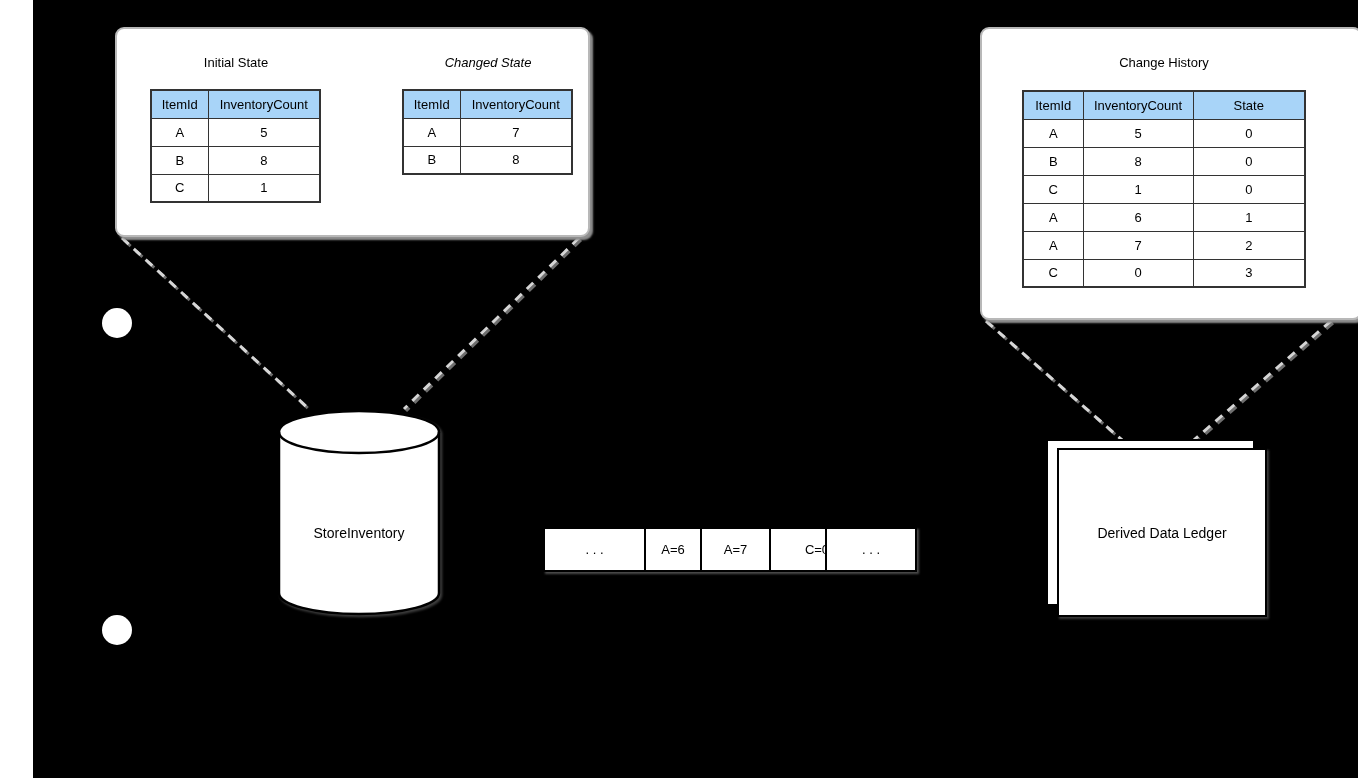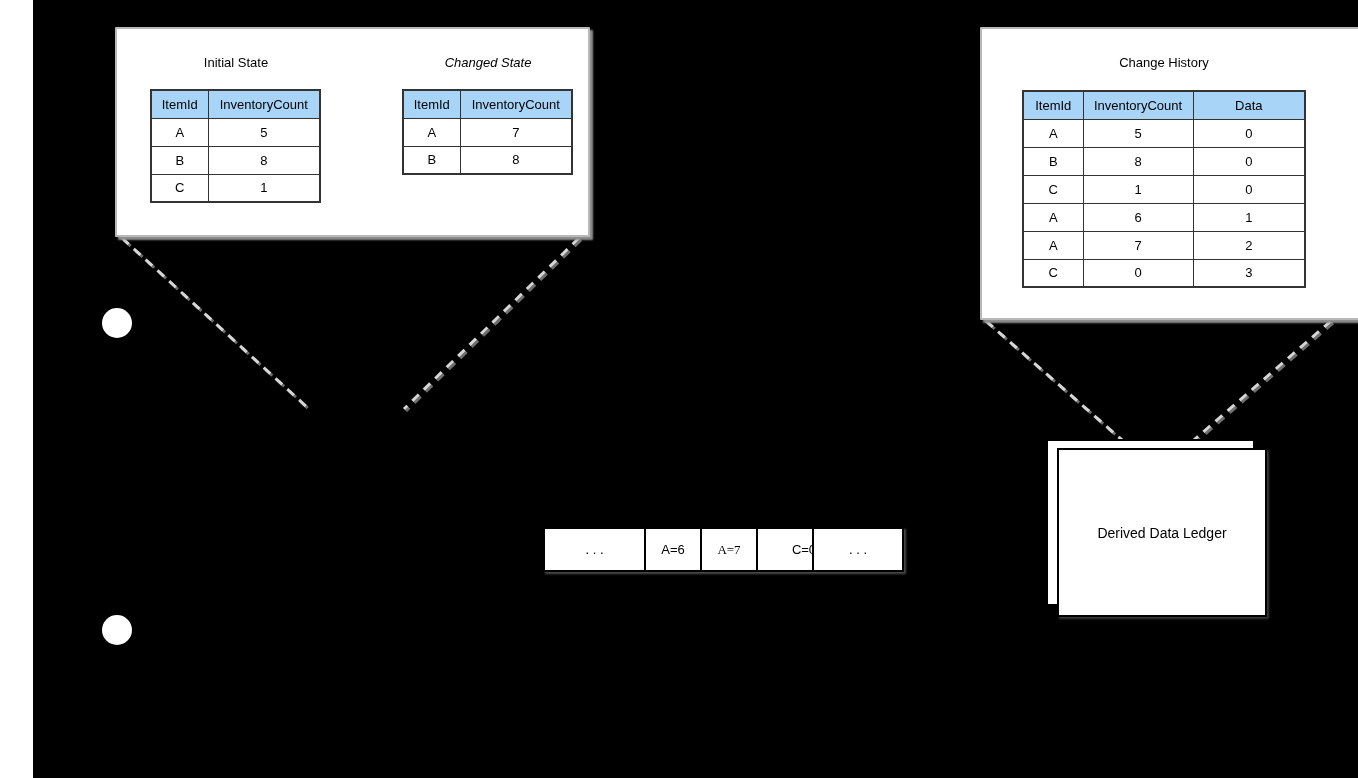--- a/index.html
+++ b/index.html
@@ -18,21 +18,21 @@
     background: var(--page-margin, #fff);
   }
   
   #connectors { position: absolute; left: 0; top: 0; pointer-events: none; }
 
   
   .callout {
     position: absolute;
     background: var(--box-fill, #fff);
     border: 2px solid var(--box-border, #b8b8b8);
-    border-radius: 1px;
+    border-radius: 9px;
     box-shadow: 3px 3px 2px #8f8f8f;
   }
   #callout-states { left: 115px; top: 27px; width: 475px; height: 210px; }
   #callout-history { left: 980px; top: 27px; width: 382px; height: 293px; }
 
   .tbl-title {
     position: absolute; top: 26px; height: 16px;
     text-align: center; font-size: 13px; line-height: 16px; color: #000;
   }
   table.tbl {
@@ -85,21 +85,21 @@
     height: 45px;
     border: 2px solid #000;
     background: #fff;
     display: flex; align-items: center; justify-content: center;
     font-size: 13px; color: #000;
     margin-left: -2px;
   }
   .stream-cell:first-child { margin-left: 0; }
   .stream-cell:nth-child(1) { width: 103px; }
   .stream-cell:nth-child(2) { width: 58px; }
-  .stream-cell:nth-child(3) { width: 58px; font-family: Liberation Serif, serif; }
+  .stream-cell:nth-child(3) { width: 71px; }
   .stream-cell:nth-child(4) { width: 58px; padding-left: 38px; }
   .stream-cell:nth-child(5) { width: 92px; }
 
   
   .ledger-sheet {
     position: absolute; background: #fff; border: 2px solid #000;
   }
   #ledger-back  { left: 1046px; top: 439px; width: 209px; height: 167px; }
   #ledger-front {
     left: 1057px; top: 448px; width: 210px; height: 169px;
@@ -199,21 +199,21 @@
     <table class="tbl" id="tbl-history">
       <colgroup>
           <col class="c1">
           <col class="c2">
           <col class="c3">
         </colgroup>
     <thead>
           <tr>
             <th>ItemId</th>
             <th>InventoryCount</th>
-            <th>Data</th>
+            <th>State</th>
           </tr>
         </thead>
         <tbody>
           <tr>
             <td>A</td>
             <td>5</td>
             <td>0</td>
           </tr>
           <tr>
             <td>B</td>
@@ -237,20 +237,27 @@
           </tr>
           <tr>
             <td>C</td>
             <td>0</td>
             <td>3</td>
           </tr>
         </tbody>
       </table>
   </div>
 
+  <div id="store-cylinder">
+    <svg width="164" height="209">
+      <path d="M2,24 A80,21 0 0 1 162,24 L162,185 A80,21 0 0 1 2,185 Z" fill="#ffffff" stroke="#000000" stroke-width="2.5"></path>
+      <path d="M2,24 A80,21 0 0 0 162,24" fill="none" stroke="#000000" stroke-width="2.5"></path>
+    </svg>
+    <div id="store-label">StoreInventory</div>
+  </div>
 
   <div id="event-stream">
       <div class="stream-cell">. . .</div>
       <div class="stream-cell">A=6</div>
       <div class="stream-cell">A=7</div>
       <div class="stream-cell">C=0</div>
       <div class="stream-cell">. . .</div>
     </div>
 
   <div class="ledger-sheet" id="ledger-back"></div>

